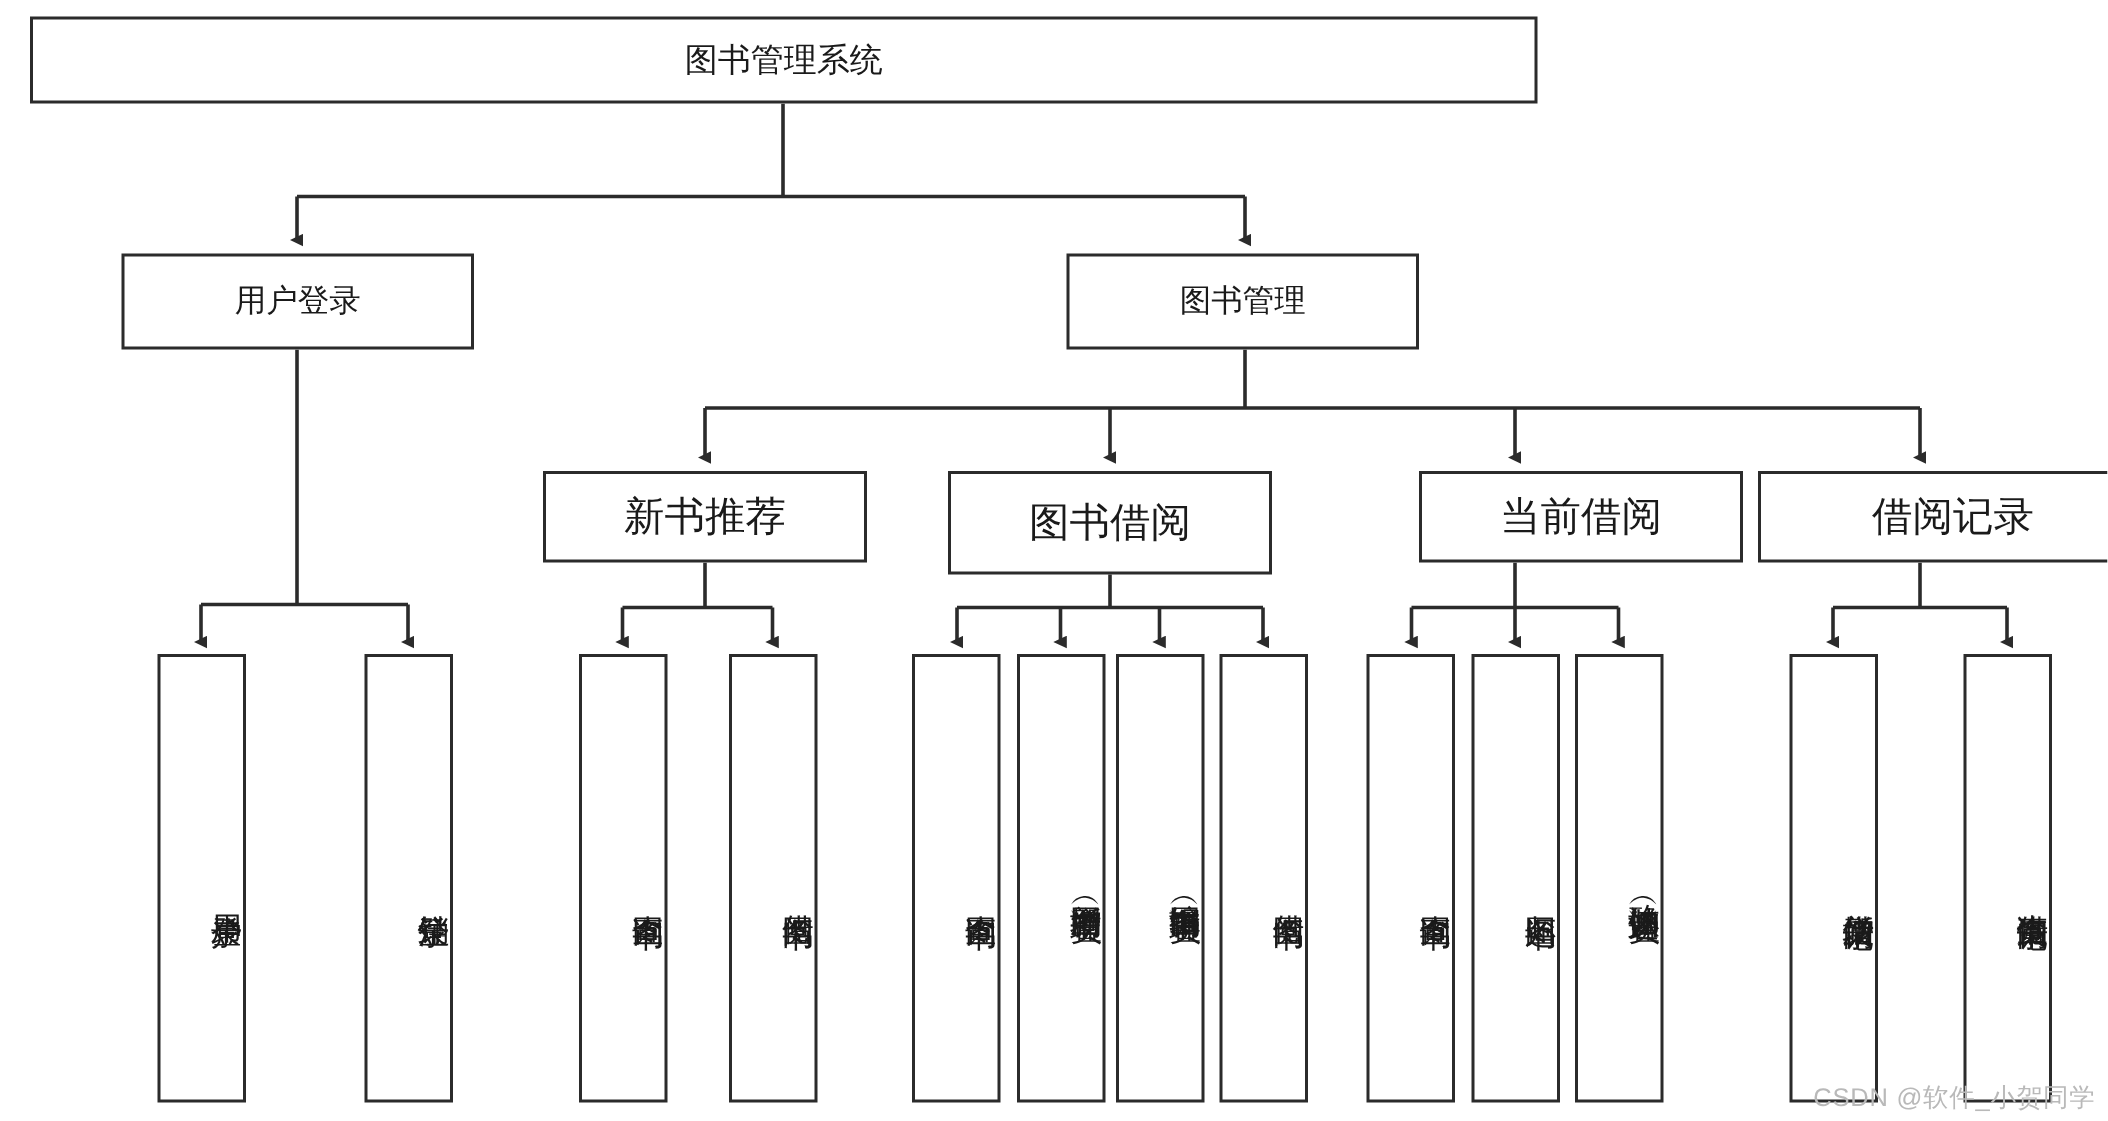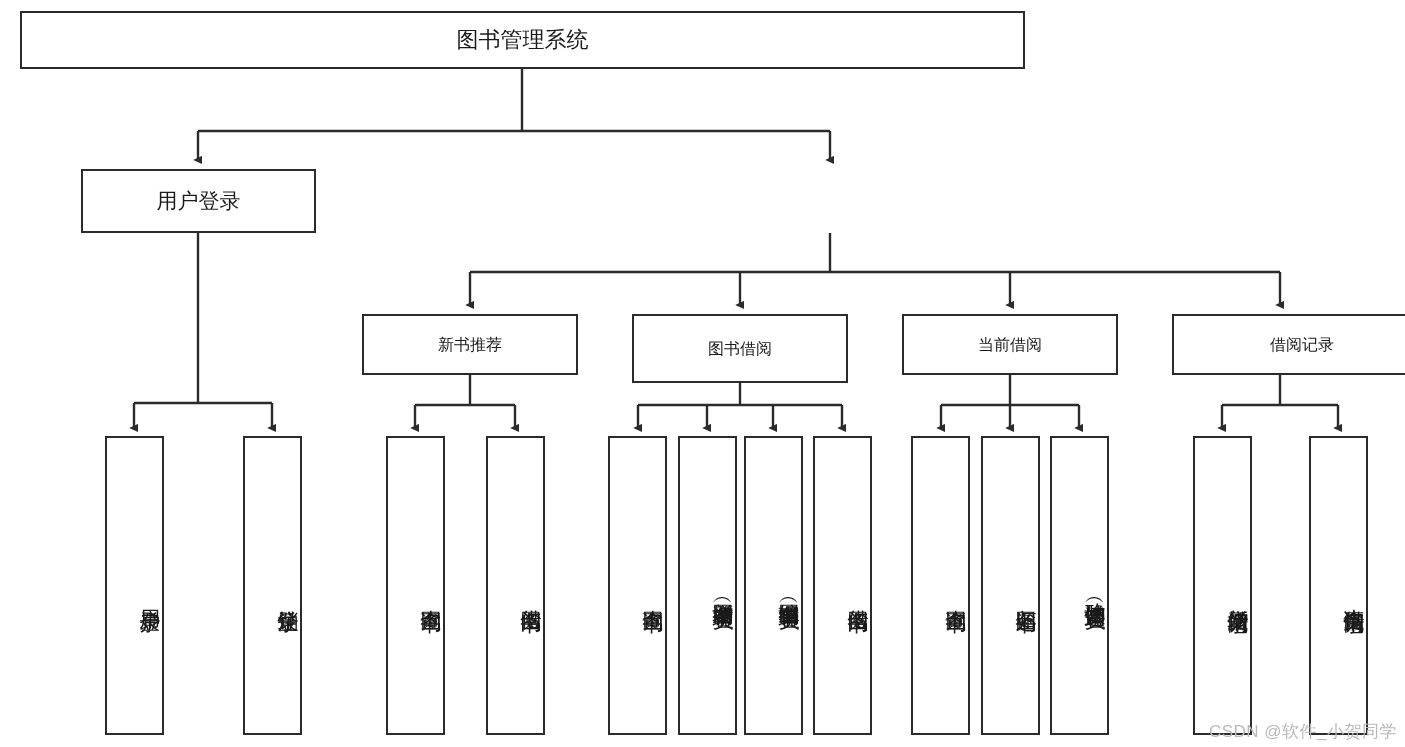--- a/index.html
+++ b/index.html
@@ -35,21 +35,21 @@
     color: #1a1a1a;
     line-height: 1.12;
   }
   .node.root {
     font-size: 22px;
   }
   .node.lvl2 {
     font-size: 21px;
   }
   .node.lvl3 {
-    font-size: 16px;
+    font-size: 27px;
   }
   .node.leaf {
     font-size: 21px;
     writing-mode: vertical-rl;
     text-orientation: upright;
     align-items: flex-start;
     justify-content: center;
     padding-top: 18px;
     letter-spacing: 1px;
   }
@@ -130,28 +130,31 @@
     </g>
   </svg>
 
   <div class="node root" style="left:20px; top:11px; width:1005px; height:58px;">
     <span class="node-label">图书管理系统</span>
   </div>
 
   <div class="node lvl2" style="left:81px; top:169px; width:235px; height:64px;">
     <span class="node-label">用户登录</span>
   </div>
+  <div class="node lvl2" style="left:711px; top:169px; width:235px; height:64px;">
+    <span class="node-label">图书管理</span>
+  </div>
 
   <div class="node lvl3" style="left:362px; top:314px; width:216px; height:61px;">
     <span class="node-label">新书推荐</span>
   </div>
   <div class="node lvl3" style="left:632px; top:314px; width:216px; height:69px;">
     <span class="node-label">图书借阅</span>
   </div>
-  <div class="node lvl3" style="left:902px; top:314px; width:216px; height:61px;">
+  <div class="node lvl3" style="left:946px; top:314px; width:216px; height:61px;">
     <span class="node-label">当前借阅</span>
   </div>
   <div class="node lvl3" style="left:1172px; top:314px; width:260px; height:61px;">
     <span class="node-label">借阅记录</span>
   </div>
 
   <div class="node leaf" style="left:105px; top:436px; width:59px; height:299px;">
     <span class="node-label">用户登录</span>
   </div>
   <div class="node leaf" style="left:243px; top:436px; width:59px; height:299px;">

